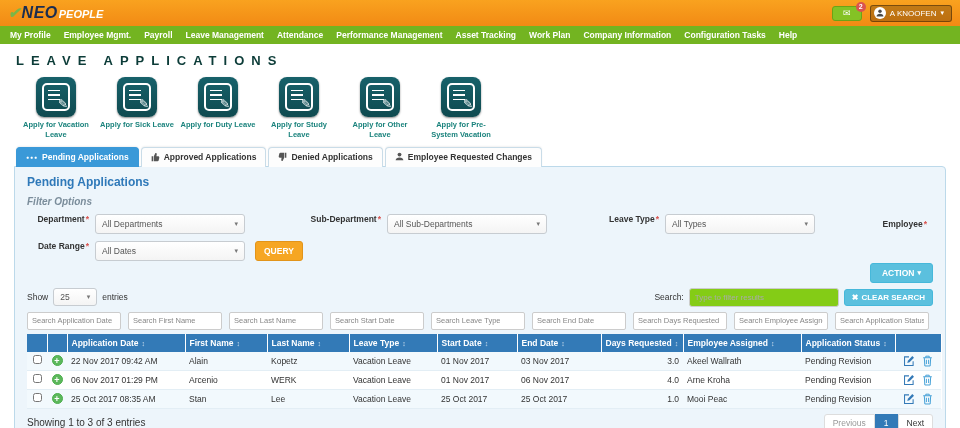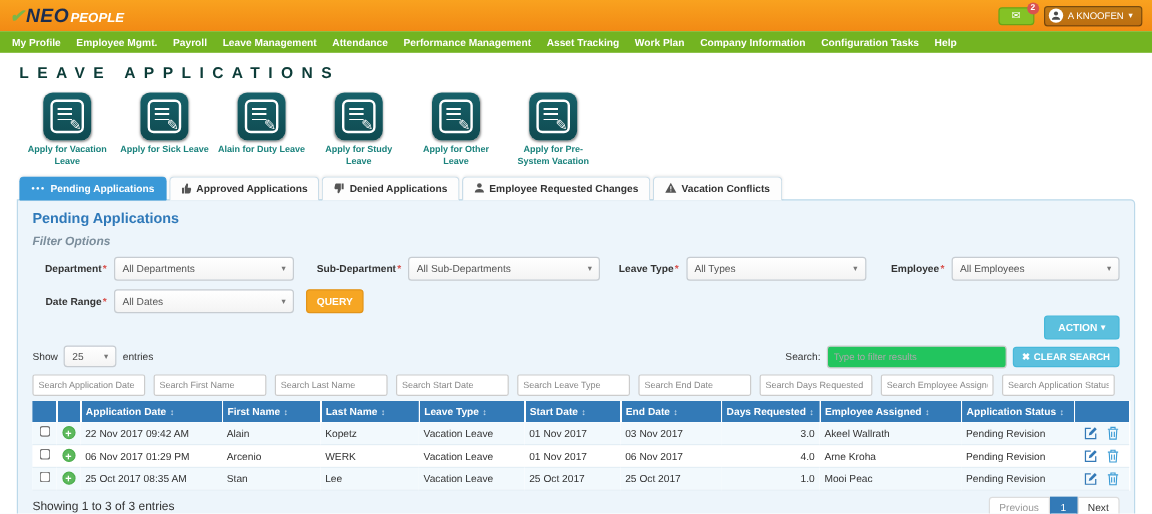--- a/index.html
+++ b/index.html
@@ -61,21 +61,21 @@
   .tab-dots { font-size:5px; letter-spacing:1px; }
 
   
   .panel { border:1px solid #bcd9ea; background:#edf5fb; border-radius:0 4px 4px 4px;
     margin-top:-1px; padding:6px 12px 6px; }
   .panel-heading { color:#2f79b9; font-size:12px; font-weight:bold; margin:2px 0 7px; }
   .filter-heading { color:#7b8d9b; font-size:10px; font-weight:bold; font-style:italic; margin-bottom:7px; }
 
   .filter-row { display:flex; align-items:center; justify-content:space-between; margin-bottom:7px; }
   .filter-row.second { justify-content:flex-start; margin-bottom:2px; }
-  .ffield { display:flex; align-items:center; }
+  .ffield { display:flex; align-items:flex-start; }
   .flabel { font-size:8.5px; font-weight:bold; color:#333; text-align:right; margin-right:6px; }
   .req { color:#d9534f; margin-left:1px; }
   .w62 { min-width:62px; } .w82 { min-width:82px; } .w58 { min-width:58px; }
   .fselect { height:20px; background:linear-gradient(#fff,#f4f4f4); border:1px solid #c7ccd1;
     border-radius:3px; font-size:8.5px; color:#555; display:flex; align-items:center;
     justify-content:space-between; padding:0 6px; cursor:pointer; }
   .fs150 { width:150px; } .fs160 { width:160px; } .fs140 { width:140px; }
   .fcaret { color:#777; font-size:7px; margin-left:4px; }
 
   .btn { border-radius:3px; color:#fff; font-size:8.5px; font-weight:bold;
@@ -84,21 +84,21 @@
   .btn-action { background:#5bc0de; border:1px solid #46b8da; padding:4px 11px; }
   .btn-clear { background:#5bc0de; border:1px solid #46b8da; padding:3px 7px; font-size:8px; }
 
   .action-row { display:flex; justify-content:flex-end; margin:0 0 5px; }
 
   .controls { display:flex; align-items:center; justify-content:space-between; margin-bottom:5px; }
   .controls-left, .controls-right { display:flex; align-items:center; gap:5px;
     font-size:8.5px; color:#333; }
   .show-select { width:44px; height:18px; }
   .search-input { width:150px; height:19px; border:1px solid #ccc; border-radius:3px;
-    font-size:8px; padding:0 5px; color:#444; background:#22c55e; }
+    font-size:8px; padding:0 5px; color:#444; background:#84cc16; }
   .search-input::placeholder { color:#aaa; }
 
   .col-search { display:flex; gap:7px; margin-bottom:4px; }
   .col-search input { width:94px; height:18px; border:1px solid #ccc; border-radius:2px;
     font-size:7.5px; padding:0 4px; color:#444; background:#fff; }
   .col-search input::placeholder { color:#888; }
 
   table { width:100%; border-collapse:collapse; table-layout:fixed; background:#fff; }
   th { background:#337ab7; color:#fff; font-size:8.5px; font-weight:bold;
     padding:4px 4px; text-align:left; border-right:1px solid rgba(255,255,255,.18);
@@ -193,21 +193,21 @@
         </div>
       <div class="qa-label">Apply for Sick Leave</div>
     </div>
     <div class="qa">
       <div class="qa-tile">
           <div class="qa-inner">
             <div class="qa-lines"></div>
             <span class="qa-pencil">✎</span>
           </div>
         </div>
-      <div class="qa-label">Alain for Duty Leave</div>
+      <div class="qa-label">Apply for Duty Leave</div>
     </div>
     <div class="qa">
       <div class="qa-tile">
           <div class="qa-inner">
             <div class="qa-lines"></div>
             <span class="qa-pencil">✎</span>
           </div>
         </div>
       <div class="qa-label">Apply for Study Leave</div>
     </div>
@@ -254,30 +254,20 @@
     </div>
     <div class="tab">
       <span class="ticon">
         <svg width="9" height="9" viewBox="0 0 14 14" fill="currentColor">
             <circle cx="7" cy="4" r="3"></circle>
             <path d="M1 13c0-3 2.7-4.5 6-4.5s6 1.5 6 4.5z"></path>
           </svg>
       </span>
       <span>Employee Requested Changes</span>
     </div>
-    <div class="tab">
-      <span class="ticon">
-        <svg width="10" height="9" viewBox="0 0 14 13">
-            <path fill="currentColor" d="M7 .5 13.7 12.5H.3z"></path>
-            <rect x="6.4" y="4.5" width="1.3" height="4" fill="#fff"></rect>
-            <rect x="6.4" y="9.6" width="1.3" height="1.3" fill="#fff"></rect>
-          </svg>
-      </span>
-      <span>Vacation Conflicts</span>
-    </div>
   </div>
 
   <div class="panel">
     <div class="panel-heading">Pending Applications</div>
 
     <div class="filter-heading">Filter Options</div>
 
     <div class="filter-row">
       <div class="ffield">
         <span class="flabel w62"><span>Department</span><span class="req">*</span></span>
@@ -295,24 +285,20 @@
       </div>
       <div class="ffield">
         <span class="flabel w58"><span>Leave Type</span><span class="req">*</span></span>
         <div class="fselect fs150">
           <span>All Types</span>
           <span class="fcaret">▾</span>
         </div>
       </div>
       <div class="ffield">
         <span class="flabel w58"><span>Employee</span><span class="req">*</span></span>
-        <div class="fselect fs140">
-          <span>All Employees</span>
-          <span class="fcaret">▾</span>
-        </div>
       </div>
     </div>
 
     <div class="filter-row second">
       <div class="ffield">
         <span class="flabel w62"><span>Date Range</span><span class="req">*</span></span>
         <div class="fselect fs150">
           <span>All Dates</span>
           <span class="fcaret">▾</span>
         </div>

